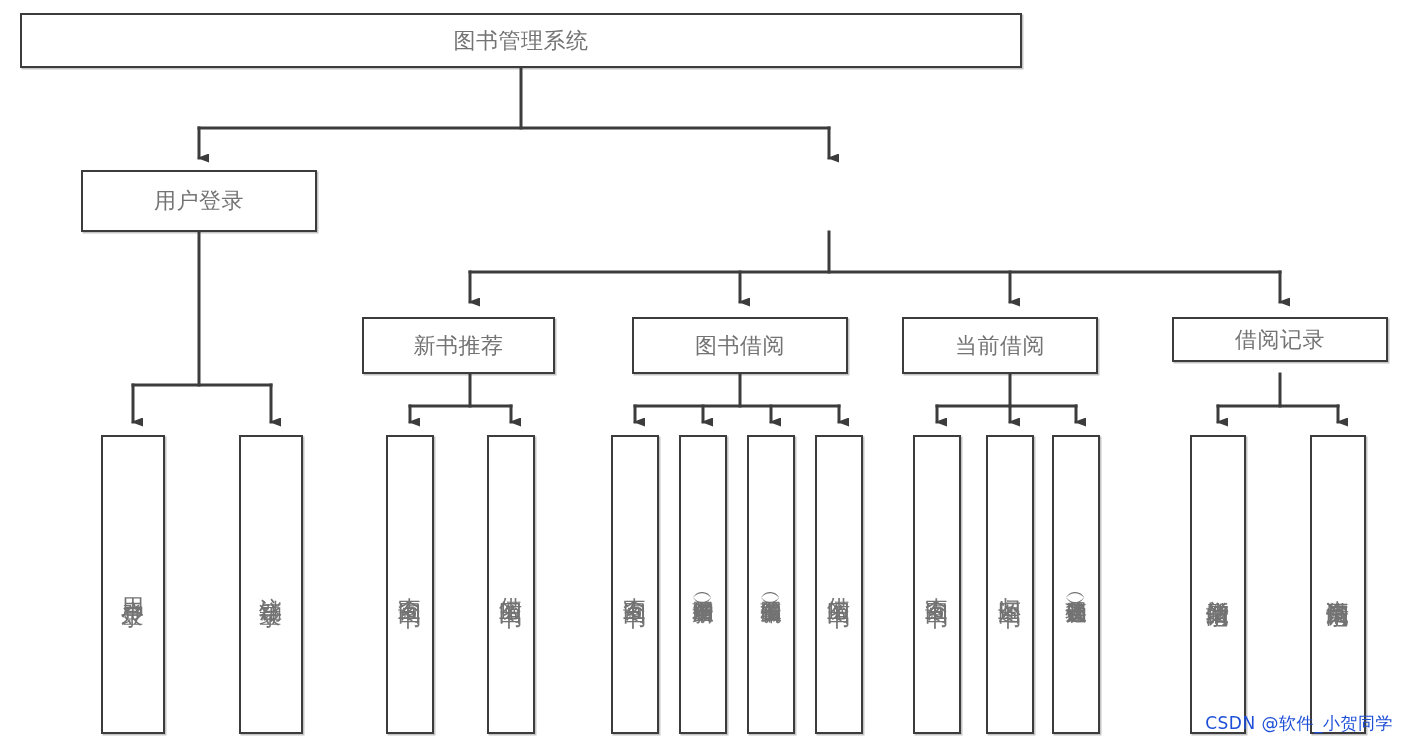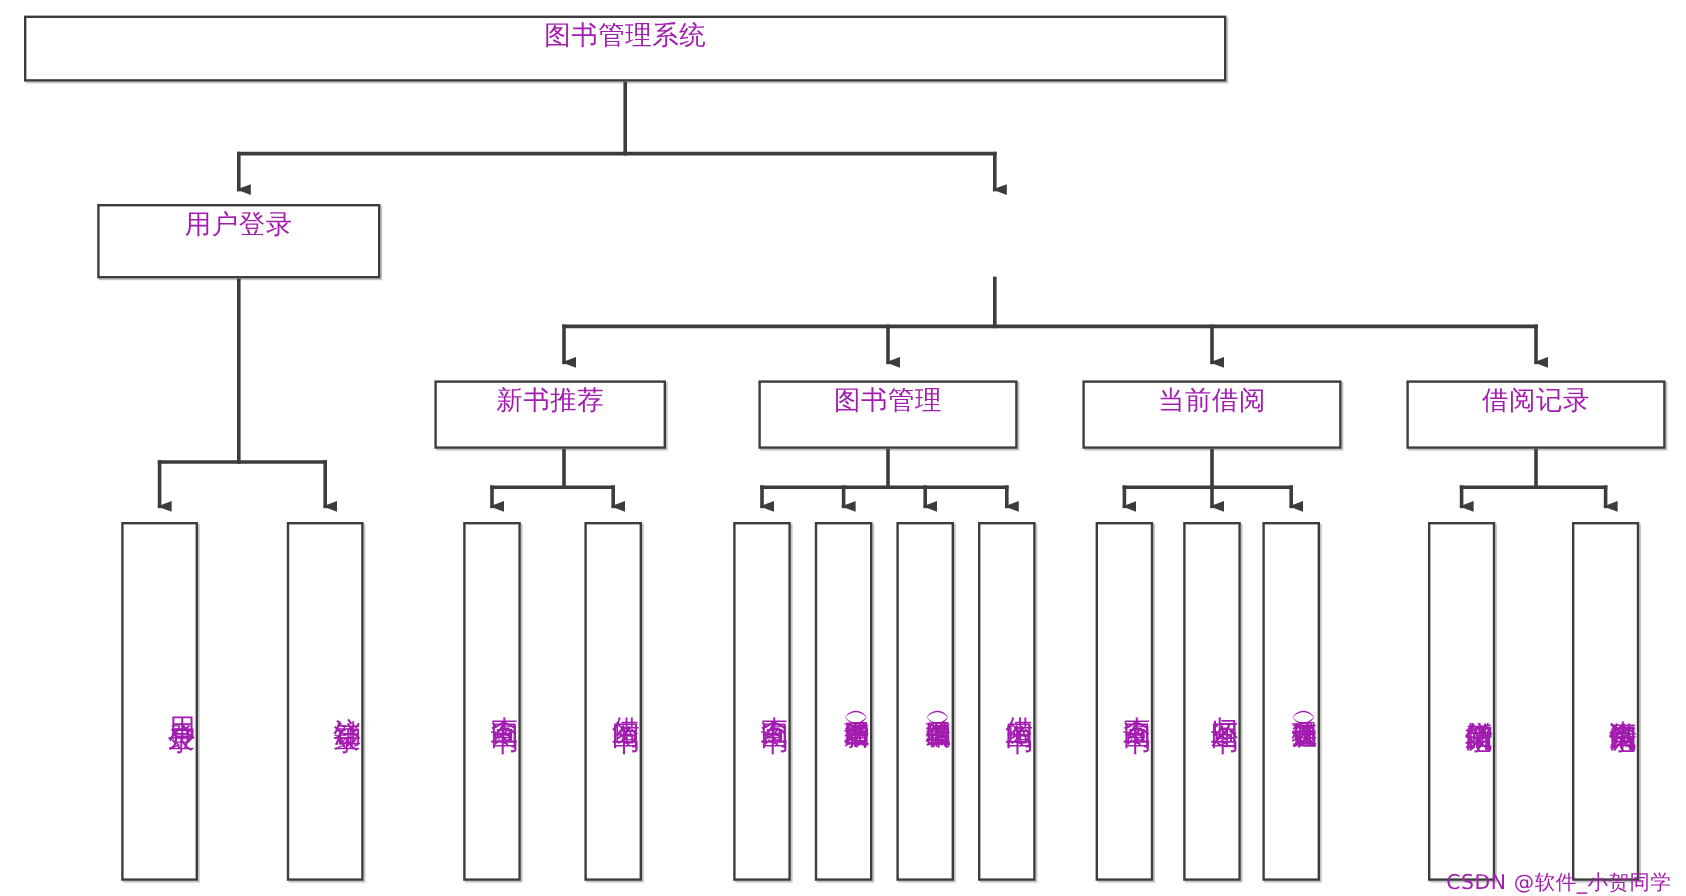--- a/index.html
+++ b/index.html
@@ -28,45 +28,46 @@
     height: 747px;
     pointer-events: none;
   }
   .node {
     position: absolute;
     box-sizing: border-box;
     background: #ffffff;
     border: 2px solid #3c3c3c;
     box-shadow: 1.5px 1.5px 0 rgba(60,60,60,0.30);
     display: flex;
+    align-items: center;
     justify-content: center;
-    color: #a21caf;
+    color: #737373;
   }
   .node.horiz {
     font-size: 22px;
     letter-spacing: 0.5px;
   }
   .node.vert {
     writing-mode: vertical-rl;
     text-orientation: upright;
   }
   .node.vert .vlabel {
     writing-mode: vertical-rl;
     text-orientation: upright;
     font-size: 23px;
     line-height: 1.05;
     letter-spacing: 3px;
     white-space: nowrap;
   }
   .watermark {
     position: absolute;
     right: 12px;
-    bottom: 0;
+    bottom: 12px;
     font-size: 17px;
-    color: #a21caf;
+    color: #1d4ed8;
     letter-spacing: 0.5px;
     user-select: none;
     white-space: nowrap;
   }
 </style>
 </head>
 <body>
 
 <div id="diagram-root">
 
@@ -125,26 +126,26 @@
   </div>
 
   <div class="node horiz" style="left:81px; top:170px; width:236px; height:62px;">
     <span>用户登录</span>
   </div>
 
   <div class="node horiz" style="left:362px; top:317px; width:193px; height:57px;">
     <span>新书推荐</span>
   </div>
   <div class="node horiz" style="left:632px; top:317px; width:216px; height:57px;">
-    <span>图书管理</span>
+    <span>图书借阅</span>
   </div>
-  <div class="node horiz" style="left:902px; top:317px; width:216px; height:57px;">
+  <div class="node horiz" style="left:902px; top:317px; width:196px; height:57px;">
     <span>当前借阅</span>
   </div>
-  <div class="node horiz" style="left:1172px; top:317px; width:216px; height:57px;">
+  <div class="node horiz" style="left:1172px; top:317px; width:216px; height:45px;">
     <span>借阅记录</span>
   </div>
 
   <div class="node vert" style="left:101px; top:435px; width:64px; height:299px;">
     <span class="vlabel">用户登录</span>
   </div>
   <div class="node vert" style="left:239px; top:435px; width:64px; height:299px;">
     <span class="vlabel">注销登录</span>
   </div>
 

